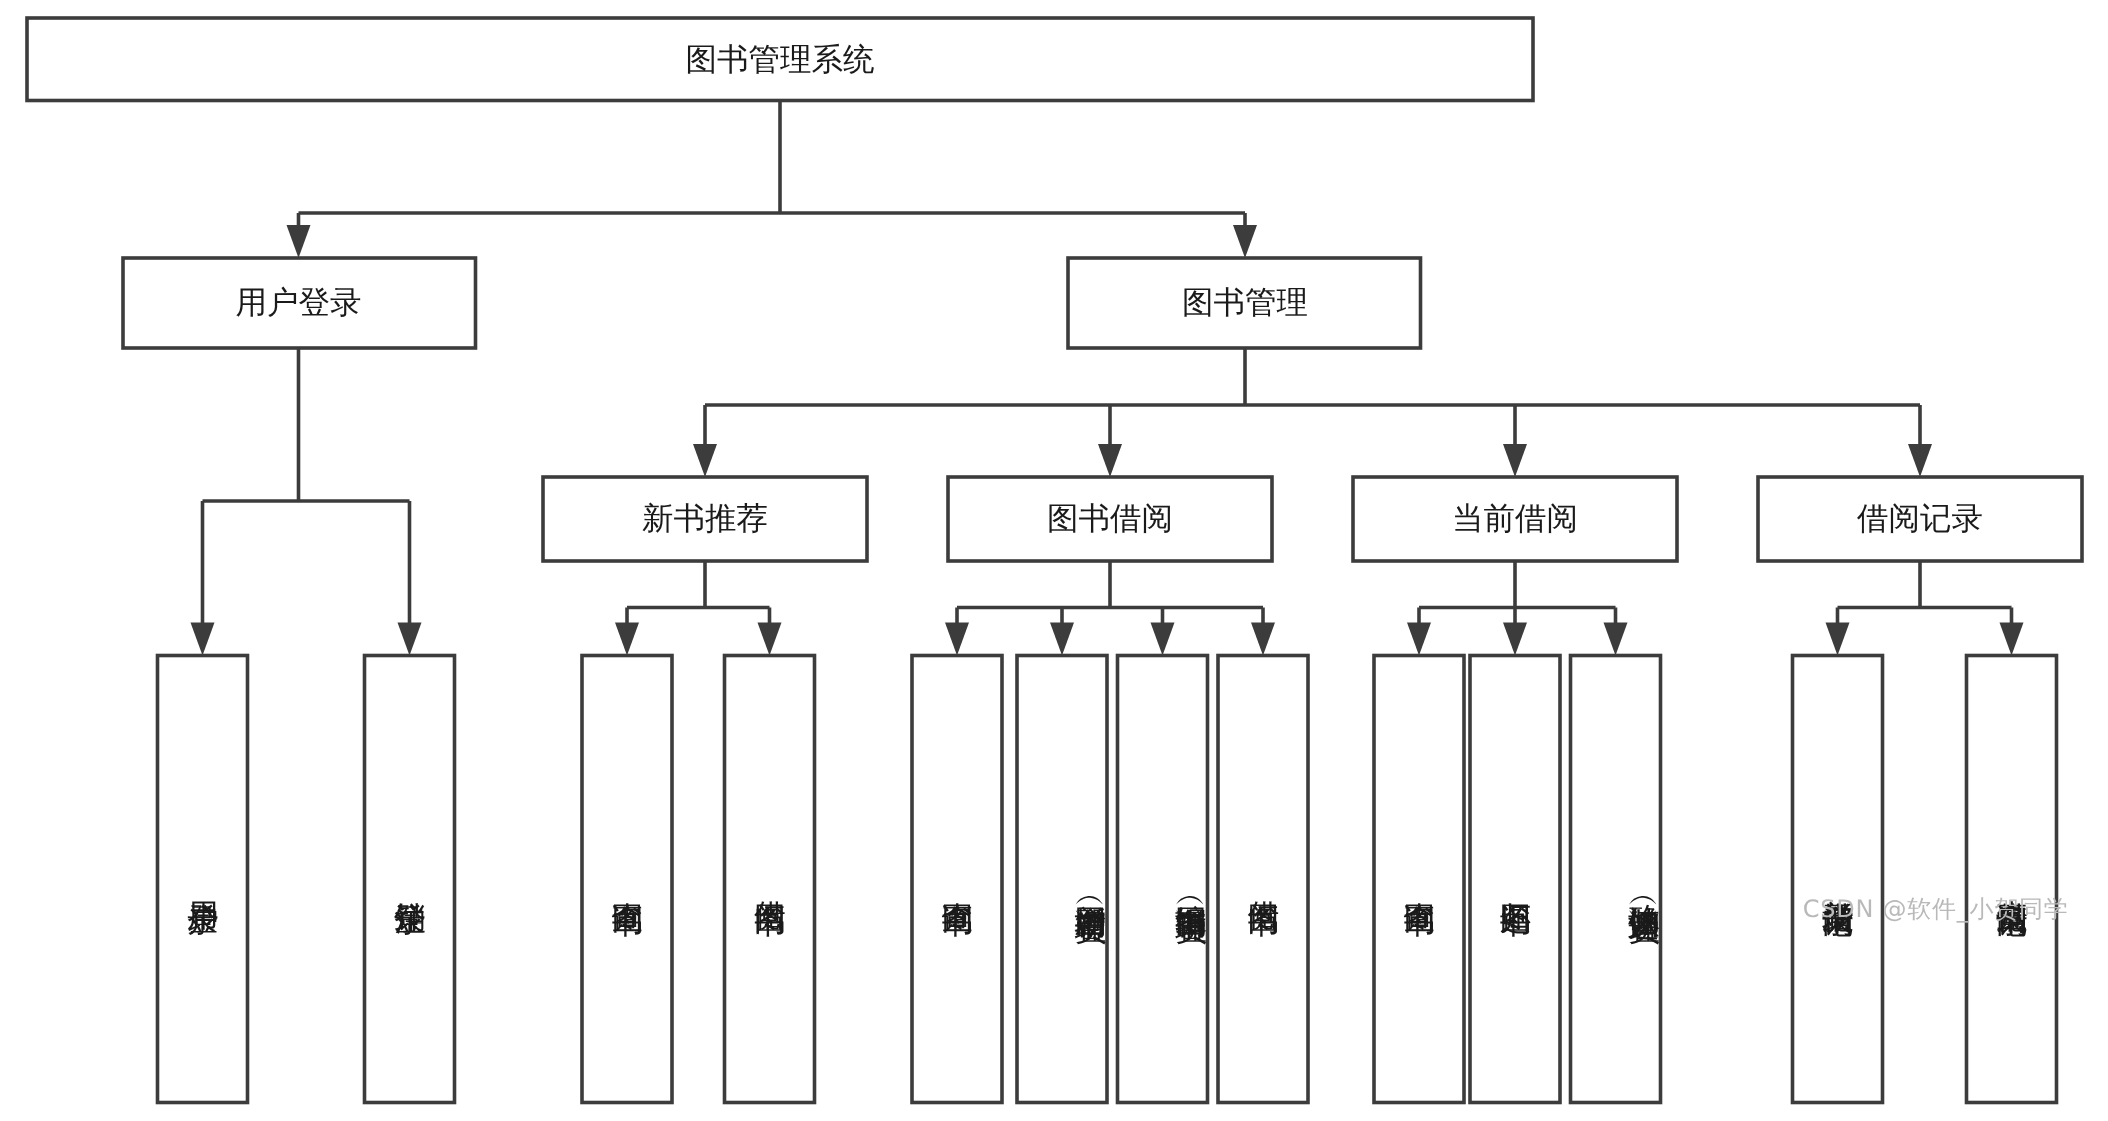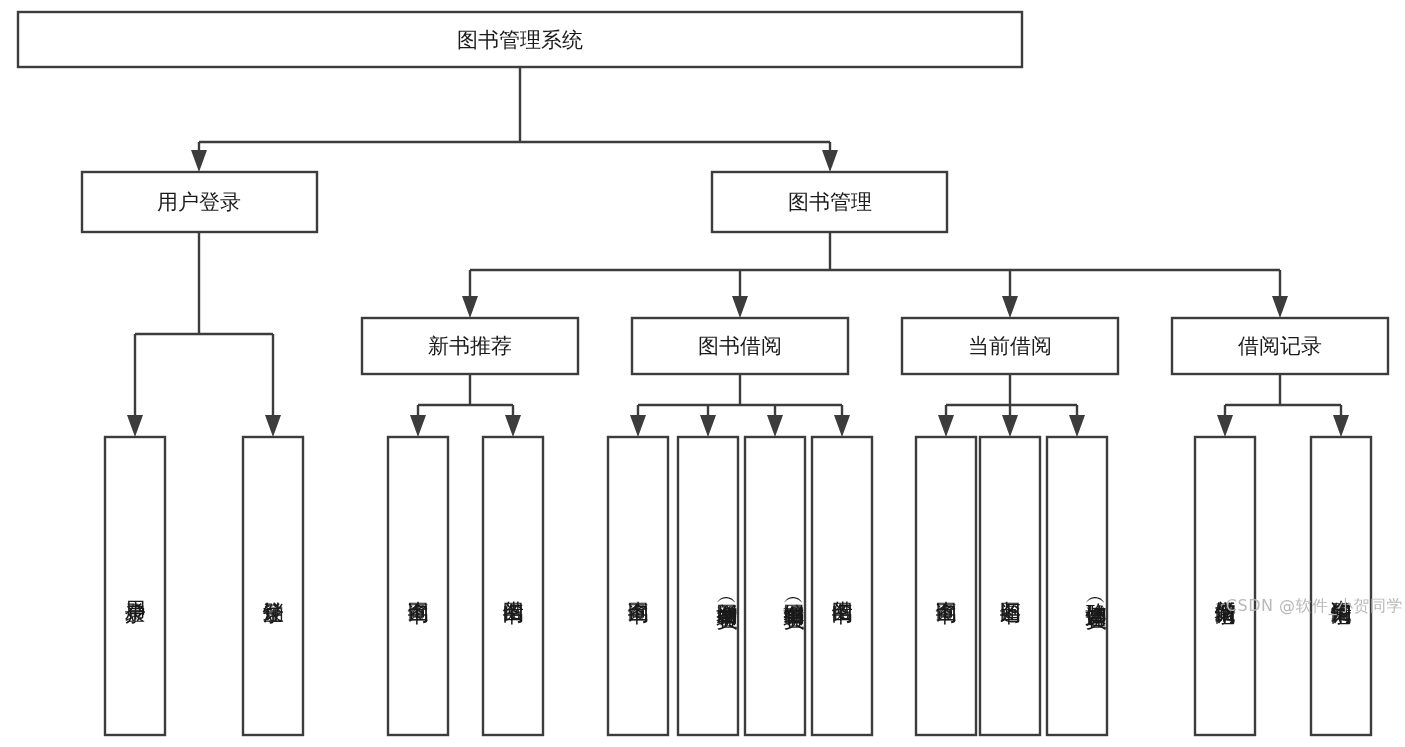--- a/index.html
+++ b/index.html
@@ -58,21 +58,21 @@
     color: #1a1a1a;
     letter-spacing: 1px;
     display: flex;
     align-items: center;
     justify-content: center;
     white-space: nowrap;
     pointer-events: none;
   }
   .watermark {
     position: absolute;
-    right: 2px;
+    right: 26px;
     bottom: 6px;
     font-family: "DejaVu Sans", "Liberation Sans", sans-serif;
     font-size: 16px;
     color: #b9b9b9;
     letter-spacing: 0.5px;
     white-space: nowrap;
   }
 </style>
 </head>
 <body>

